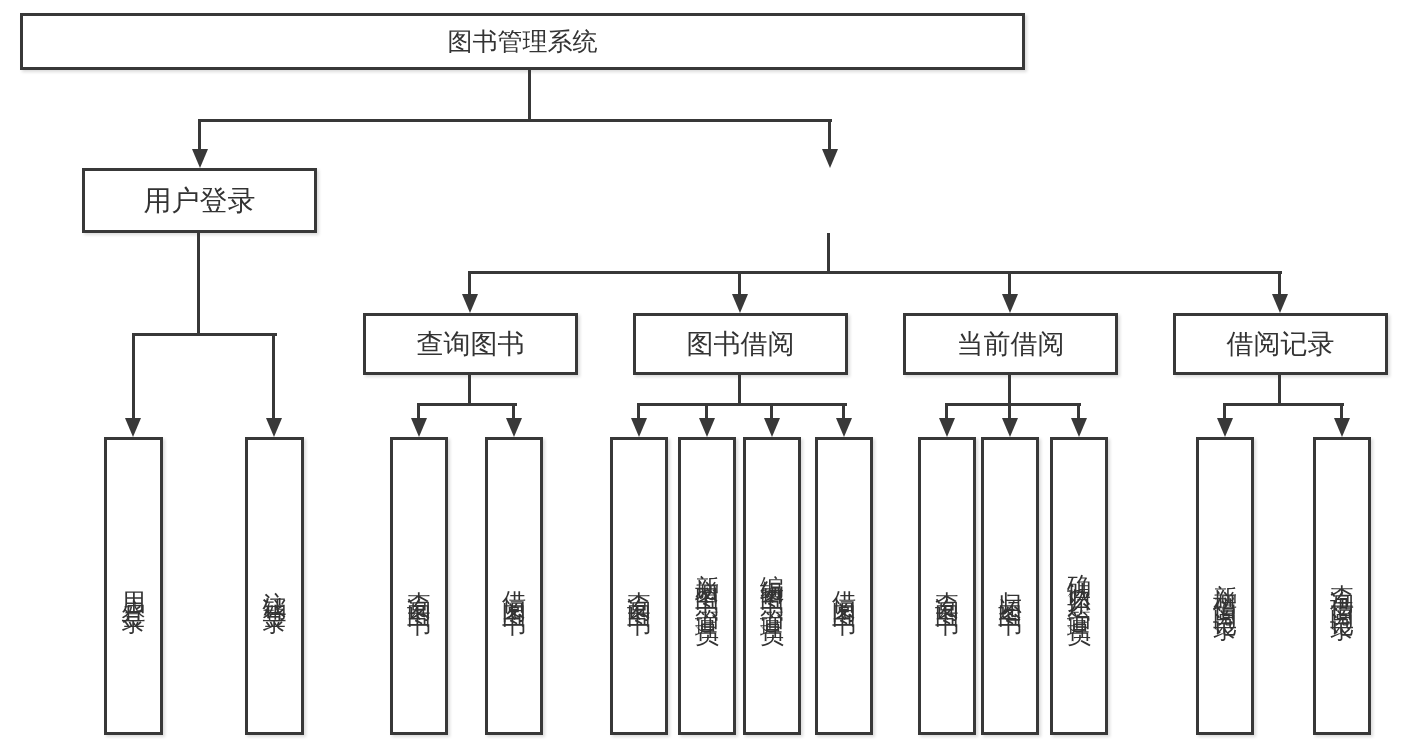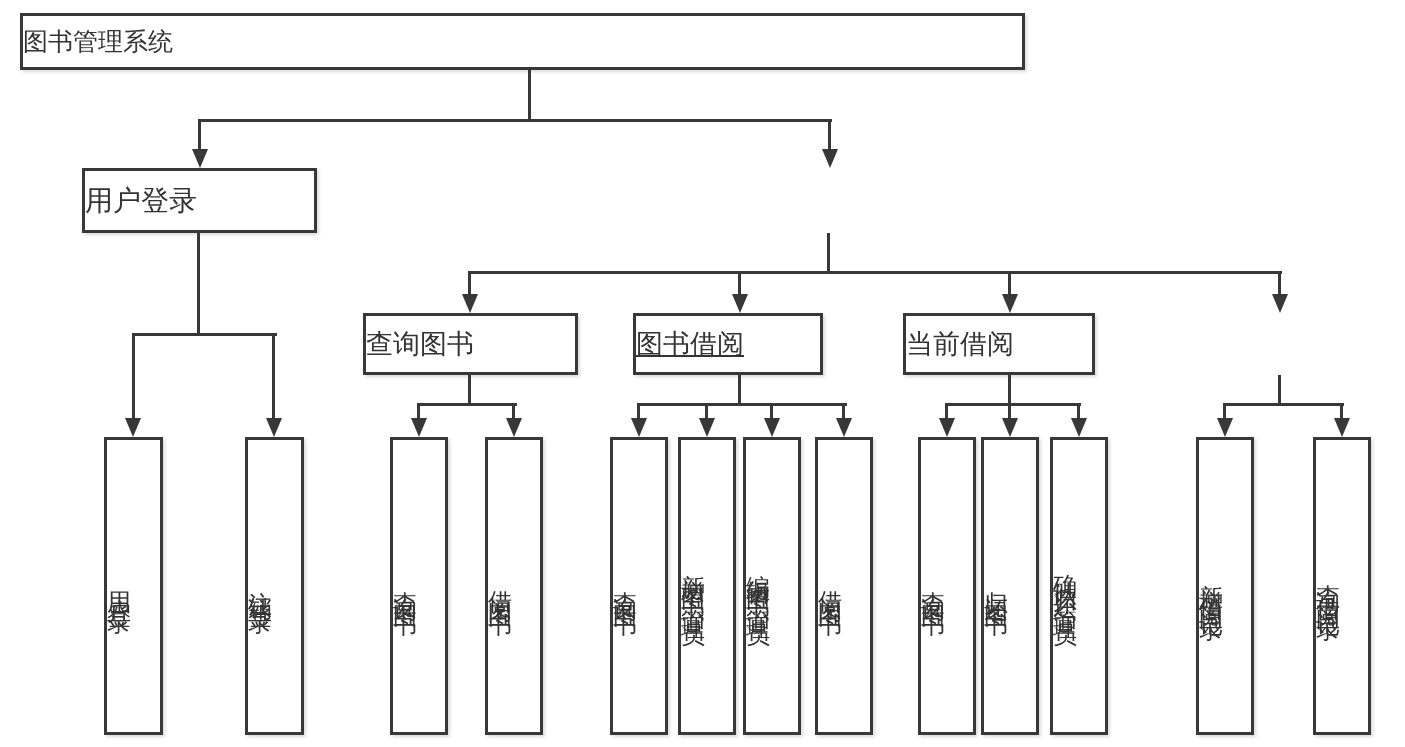--- a/index.html
+++ b/index.html
@@ -10,21 +10,21 @@
     font-family:"Liberation Sans","DejaVu Sans",sans-serif;
     color:#333333;
     overflow:hidden;
   }
   
   .hbox,.vbox{
     position:absolute;
     box-sizing:border-box;
     background:#ffffff;
     border:3px solid #383838;
-    display:flex;align-items:center;
+    display:flex;align-items:center;justify-content:center;
     box-shadow:2px 2px 3px rgba(0,0,0,0.14);
   }
   .hbox span{white-space:nowrap;}
   .root-label{font-size:25px;}
   .l2-label{font-size:28px;}
   .l3-label{font-size:27px;}
   .vbox span{
     writing-mode:vertical-rl;
     text-orientation:mixed;
     font-size:24px;
@@ -83,25 +83,28 @@
   <div class="vl" style="left:738px;top:271px;height:23px;"></div>
   <div class="arr" style="left:732px;top:294px;"></div>
   <div class="vl" style="left:1008px;top:271px;height:23px;"></div>
   <div class="arr" style="left:1002px;top:294px;"></div>
   <div class="vl" style="left:1278px;top:271px;height:23px;"></div>
   <div class="arr" style="left:1272px;top:294px;"></div>
 
   <div class="hbox" style="left:363px;top:313px;width:215px;height:62px;">
     <span class="l3-label">查询图书</span>
   </div>
-  <div class="hbox" style="left:633px;top:313px;width:190px;height:62px;text-decoration:underline;">
+  <div class="hbox" style="left:633px;top:313px;width:215px;height:62px;">
     <span class="l3-label">图书借阅</span>
   </div>
-  <div class="hbox" style="left:903px;top:313px;width:192px;height:62px;">
+  <div class="hbox" style="left:903px;top:313px;width:215px;height:62px;">
     <span class="l3-label">当前借阅</span>
+  </div>
+  <div class="hbox" style="left:1173px;top:313px;width:215px;height:62px;">
+    <span class="l3-label">借阅记录</span>
   </div>
 
   <div class="vl" style="left:468px;top:375px;height:31px;"></div>
   <div class="hl" style="left:417px;top:403px;width:100px;"></div>
   <div class="vl" style="left:417px;top:403px;height:16px;"></div>
   <div class="arr" style="left:411px;top:418px;"></div>
   <div class="vl" style="left:512px;top:403px;height:16px;"></div>
   <div class="arr" style="left:506px;top:418px;"></div>
 
   <div class="vl" style="left:738px;top:375px;height:31px;"></div>

